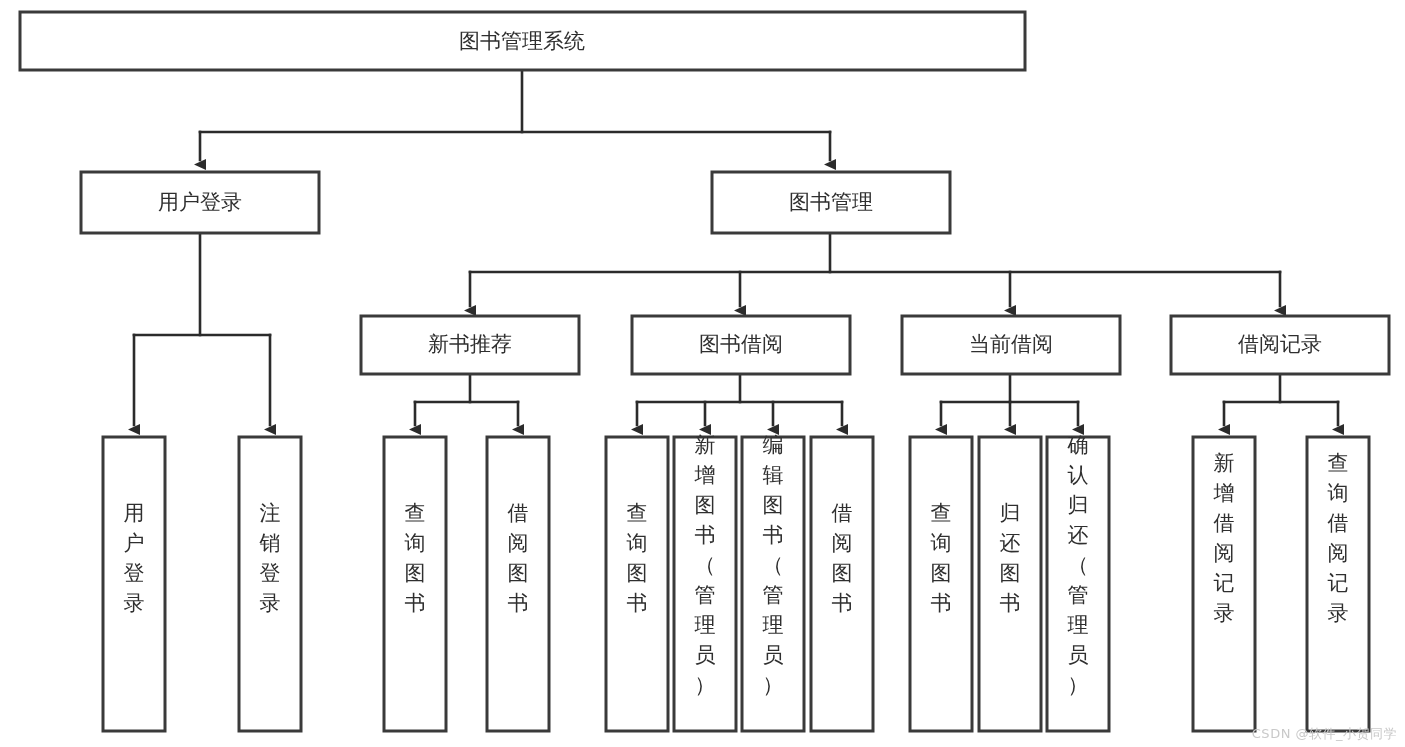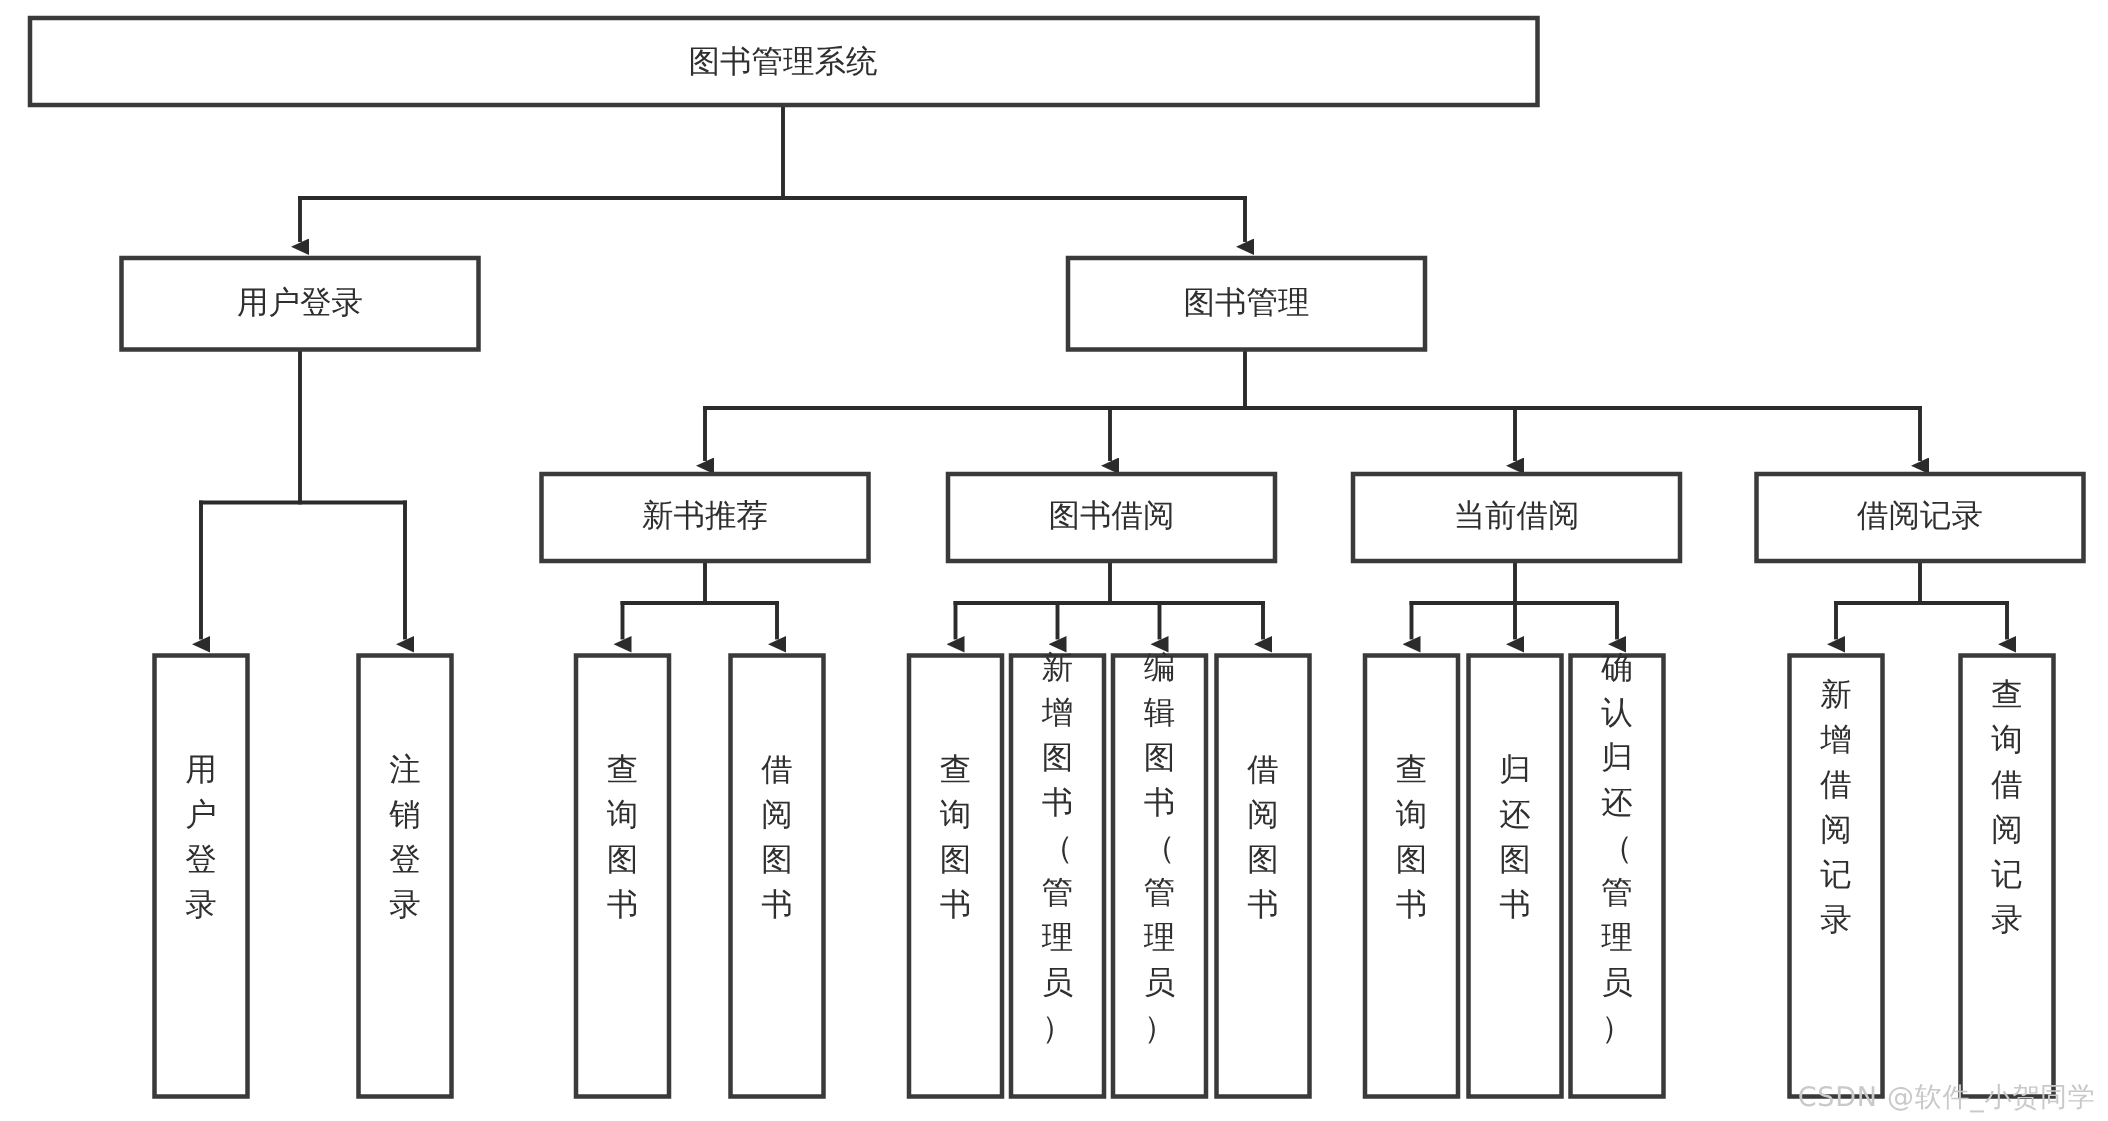--- a/index.html
+++ b/index.html
@@ -33,21 +33,21 @@
     stroke-width:2.6;
     fill:none;
     stroke-linecap:square;
   }
   .arrow-head{fill:#2b2b2b;}
   .watermark{
     position:absolute;
     right:8px;
     bottom:4px;
     font-family:"DejaVu Sans","Liberation Sans",sans-serif;
-    font-size:18px;
+    font-size:13px;
     color:#c9c9c9;
     letter-spacing:0.5px;
     white-space:nowrap;
     user-select:none;
   }
 </style>
 </head>
 <body>
 
 <svg id="diagram" viewBox="0 0 1405 747" xmlns="http://www.w3.org/2000/svg">

